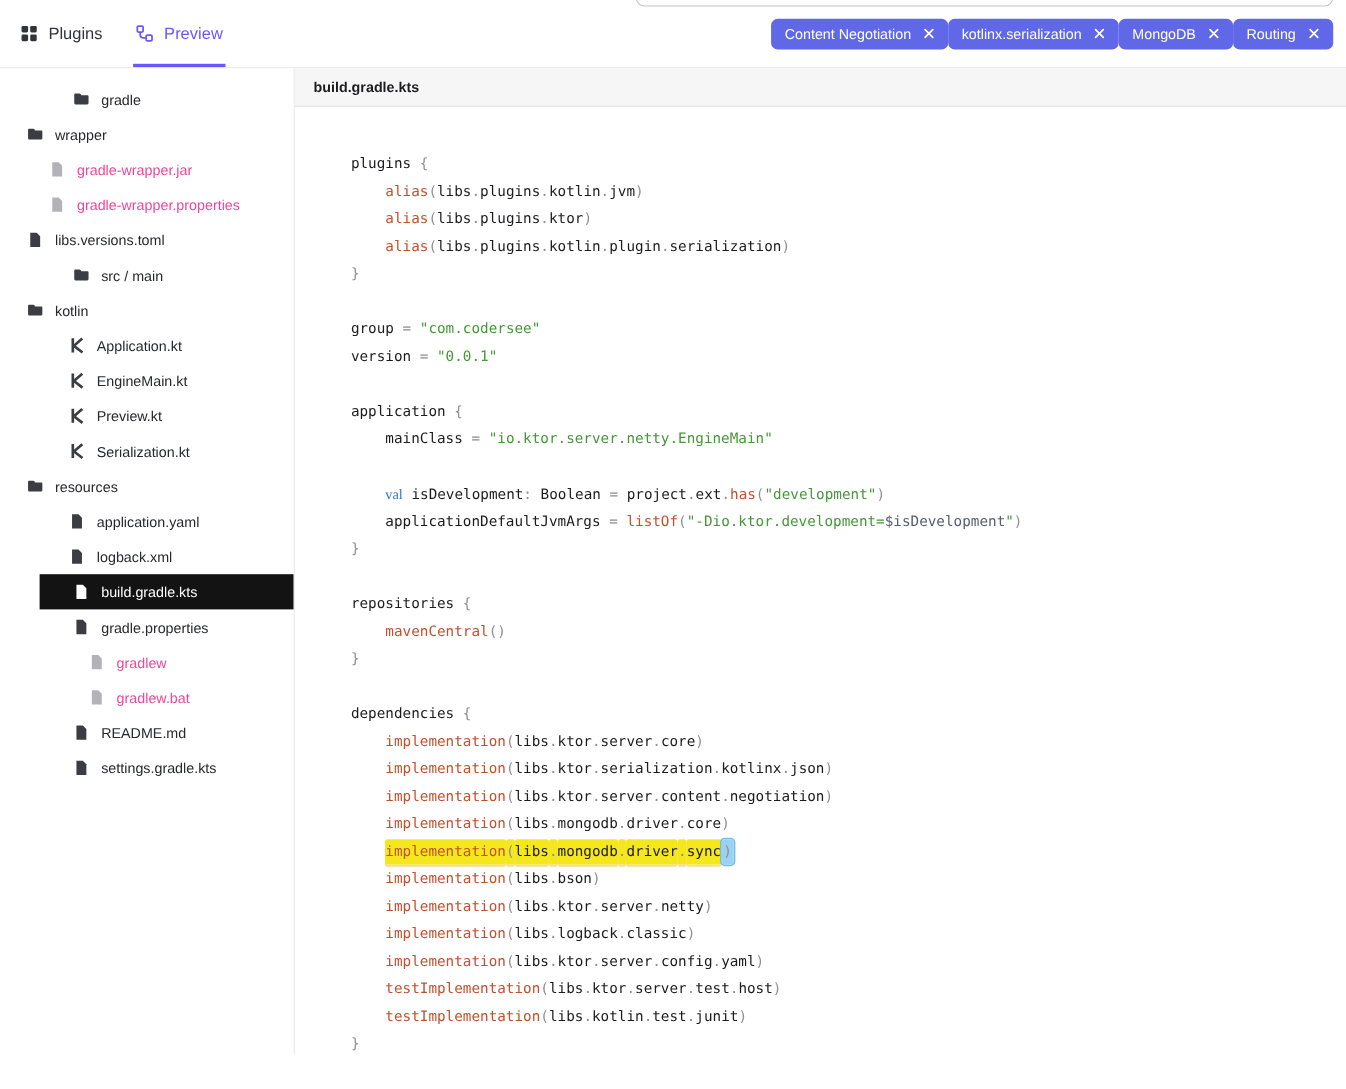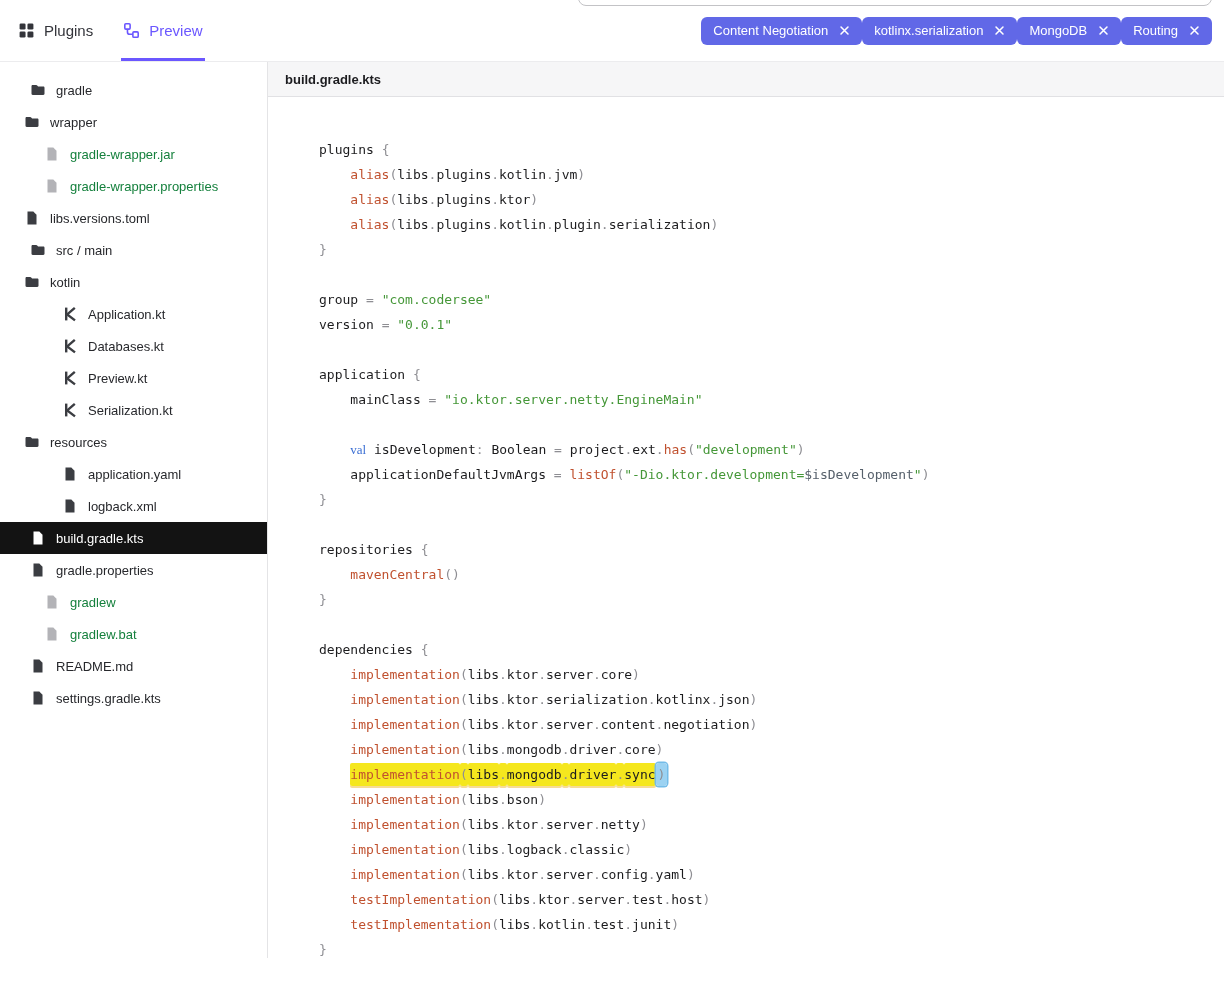--- a/index.html
+++ b/index.html
@@ -44,24 +44,24 @@
   .sidebar {
     width:268px; min-width:268px; border-right:1px solid #e4e4e6;
     padding-top:12px; overflow:hidden; background:#fff;
   }
   .tree-item {
     height:32px; display:flex; align-items:center; gap:10px;
     font-size:13px; color:#27282c; cursor:pointer; white-space:nowrap;
   }
   .tree-item .ficon { width:16px; height:16px; display:inline-flex; flex:none; color:#3b3d42; }
   .tree-item .ficon svg { width:100%; height:100%; }
-  .ind-1 { padding-left:30px; }
+  .ind-1 { padding-left:30px;margin-left:36px; }
   .ind-2 { padding-left:24px; }
   .ind-3 { padding-left:62px; }
-  .tree-item.muted { color:#15803d;padding-left:44px; }
+  .tree-item.muted { color:#ec4899;padding-left:44px; }
   .tree-item.muted .ficon { color:#b3b3b7; }
   .tree-item.selected { background:var(--selected_bg,#131313); color:#fff; }
   .tree-item.selected .ficon { color:#fff; }
 
   .editor { flex:1; min-width:0; display:flex; flex-direction:column; position:relative; background:#fff; }
   .editor-header {
     height:35px; background:#f6f6f7; border-bottom:1px solid #e1e1e4;
     display:flex; align-items:center; padding-left:17px;
     font-size:13px; font-weight:700; color:#1c1c1f;
   }
@@ -215,21 +215,21 @@
           </span>
           <span>Application.kt</span>
         </div>
         <div class="tree-item ind-3">
           <span class="ficon">
             <svg viewBox="0 0 16 16" fill="none" stroke="currentColor" stroke-width="2.4">
               <path d="M4.2 1.6v12.8"></path>
               <path d="M12.8 1.8 5.2 8.4l7.8 6"></path>
             </svg>
           </span>
-          <span>Databases.kt</span>
+          <span>EngineMain.kt</span>
         </div>
         <div class="tree-item ind-3">
           <span class="ficon">
             <svg viewBox="0 0 16 16" fill="none" stroke="currentColor" stroke-width="2.4">
               <path d="M4.2 1.6v12.8"></path>
               <path d="M12.8 1.8 5.2 8.4l7.8 6"></path>
             </svg>
           </span>
           <span>Preview.kt</span>
         </div>

